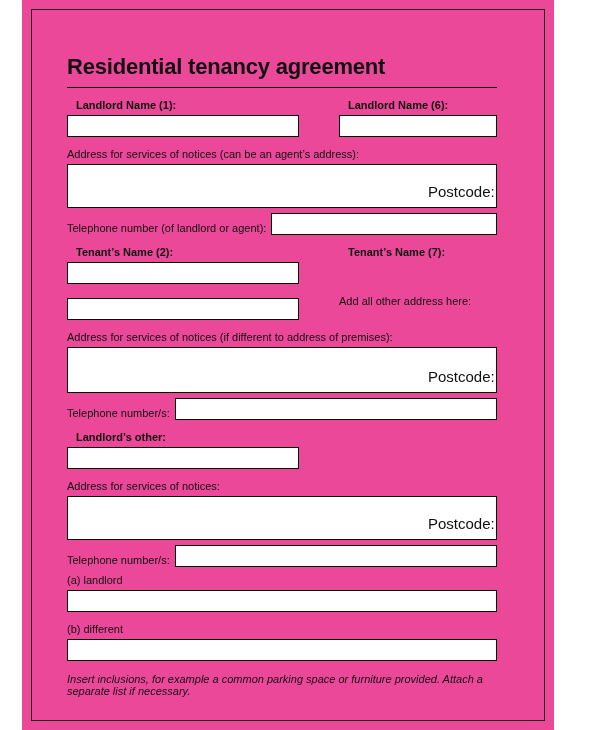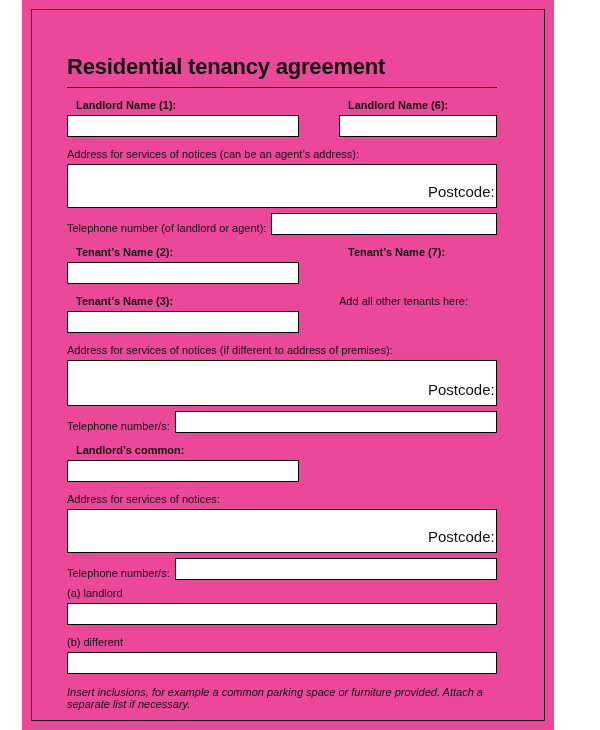--- a/index.html
+++ b/index.html
@@ -129,42 +129,41 @@
         <div class="label bold">Tenant’s Name (2):</div>
         <div class="box"></div>
       </div>
       <div class="col-r">
         <div class="label bold">Tenant’s Name (7):</div>
       </div>
     </div>
 
     <div class="two-col sec">
       <div class="col-l">
-        <div class="label bold">Tenant’s Name (3):</div>
         <div class="box"></div>
       </div>
       <div class="col-r">
-        <div class="label">Add all other tenants here:</div>
+        <div class="label">Add all other address here:</div>
       </div>
     </div>
 
     <div class="sec">
       <div class="label">Address for services of notices (if different to address of premises):</div>
       <div class="bigbox tall">
         <span class="postcode">Postcode:</span>
       </div>
     </div>
 
     <div class="telrow">
       <span class="label">Telephone number/s:</span>
       <div class="telbox"></div>
     </div>
 
     <div class="sec">
-      <div class="label bold">Landlord’s common:</div>
+      <div class="label bold">Landlord’s other:</div>
       <div class="box narrow"></div>
     </div>
 
     <div class="sec">
       <div class="label">Address for services of notices:</div>
       <div class="bigbox">
         <span class="postcode">Postcode:</span>
       </div>
     </div>
 

